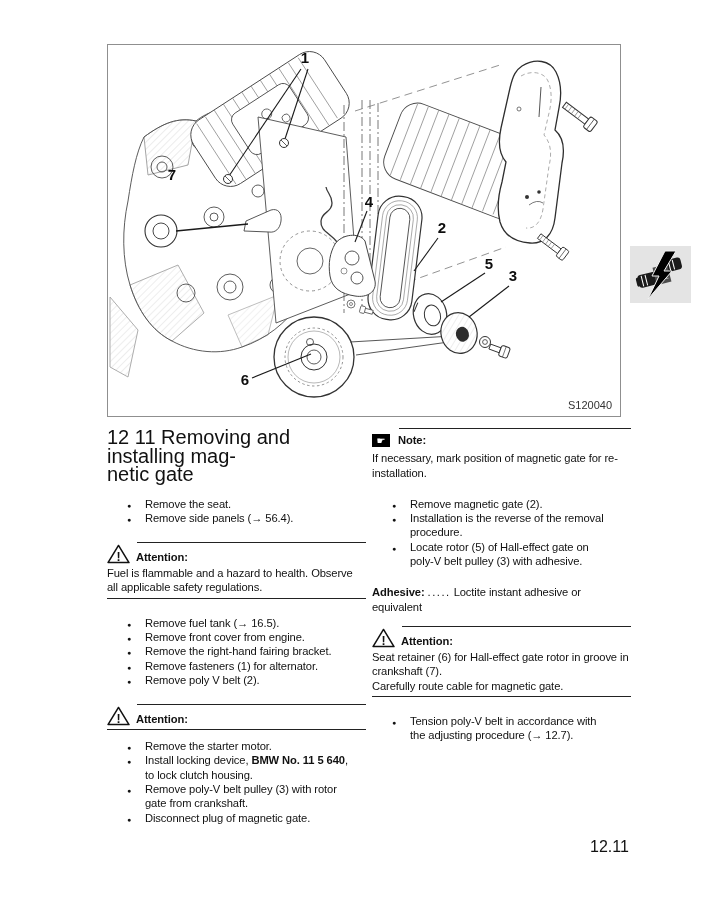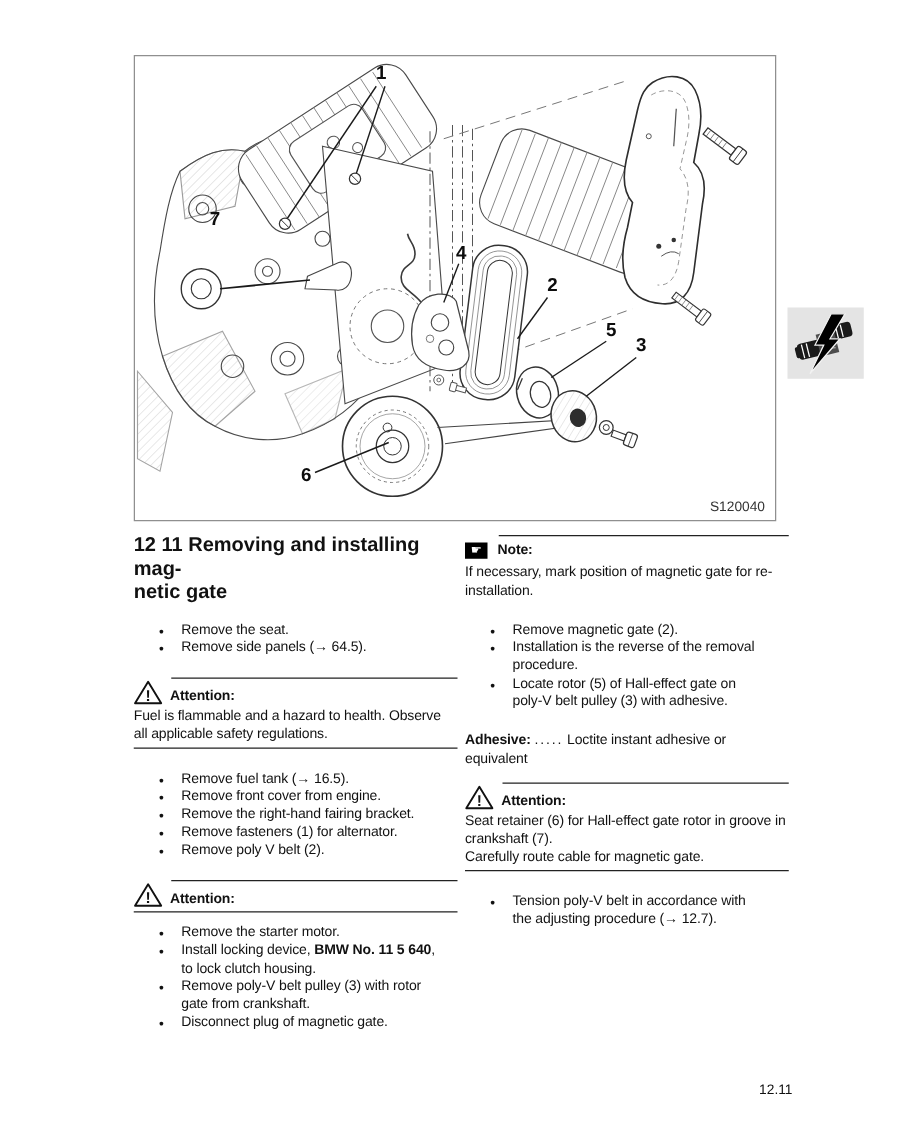--- a/index.html
+++ b/index.html
@@ -18,42 +18,42 @@
     position:absolute;left:630px;top:246px;width:61px;height:57px;
     background:#e4e4e4;display:flex;align-items:center;justify-content:center;
   }
   
   .col{
     position:absolute;top:428px;width:259px;
     font-size:11.2px;line-height:14.3px;letter-spacing:-0.1px;
   }
   .col-left{left:107px;}
   .col-right{left:372px;}
-  h1.title{margin:0;font-size:16px;line-height:18.5px;font-weight:bold;letter-spacing:0;}
+  h1.title{margin:0;font-size:20px;line-height:18.5px;font-weight:normal;letter-spacing:0;}
   ul.bl{list-style:none;margin:17px;padding:0;}
   ul.bl li{position:relative;padding-left:21px;margin:0;}
   ul.bl li::before{content:"●";position:absolute;left:3px;top:2px;font-size:7px;}
   .sec{margin-top:11px;}
   .b{font-weight:bold;}
   
   .att{margin-top:12px;}
   .att-head{position:relative;display:flex;align-items:flex-end;gap:6px;padding-top:2px;}
   .att-head .rule{position:absolute;top:0;left:30px;right:0;border-top:1.2px solid #222;}
   .att-body{margin-top:2px;}
   .att-bottom{border-top:1.2px solid #222;margin-top:3px;}
   .note-head{position:relative;display:flex;align-items:flex-end;gap:8px;padding-top:5px;}
   .note-head .rule{position:absolute;top:0;left:27px;right:0;border-top:1.2px solid #222;}
   .note-icon{
     width:18px;height:13px;background:#000;color:#fff;
     display:flex;align-items:center;justify-content:center;
     font-size:10px;line-height:13px;font-family:"DejaVu Sans", sans-serif;
   }
   .adh{margin-top:10px;}
   .adh .leader{letter-spacing:1.5px;margin:0 3px;}
-  .page-number{position:absolute;left:590px;top:866px;width:44px;font-size:11px;text-align:right;}
+  .page-number{position:absolute;left:590px;top:838px;width:44px;font-size:16px;text-align:left;}
 </style>
 </head>
 <body>
 
 <div class="page">
 
   <div class="figure-box">
     <svg viewBox="0 0 512 371">
       <defs>
         <pattern id="hatch" width="5" height="5" patternUnits="userSpaceOnUse" patternTransform="rotate(45)">
@@ -261,21 +261,21 @@
   </div>
 
   <div class="col col-left">
     <h1 class="title">
       <span style="display:block">12 11 Removing and installing mag-</span>
       <span style="display:block">netic gate</span>
     </h1>
 
     <ul class="bl sec" style="margin-top:13px">
       <li><span>Remove the seat.</span></li>
-      <li><span>Remove side panels (→ 64.5).</span></li>
+      <li><span>Remove side panels (→ 56.4).</span></li>
     </ul>
 
     <div class="att">
       <div class="att-head">
         <span class="rule"></span>
         <svg width="23" height="20" viewBox="0 0 24 21">
           <path d="M12 1.5 L23 19.5 L1 19.5 Z" fill="#fff" stroke="#111" stroke-width="1.6" stroke-linejoin="round"></path>
           <text x="12" y="17.5" text-anchor="middle" font-size="13" font-weight="bold" fill="#111" font-family="Liberation Sans, sans-serif">!</text>
         </svg>
         <span class="b">Attention:</span>

